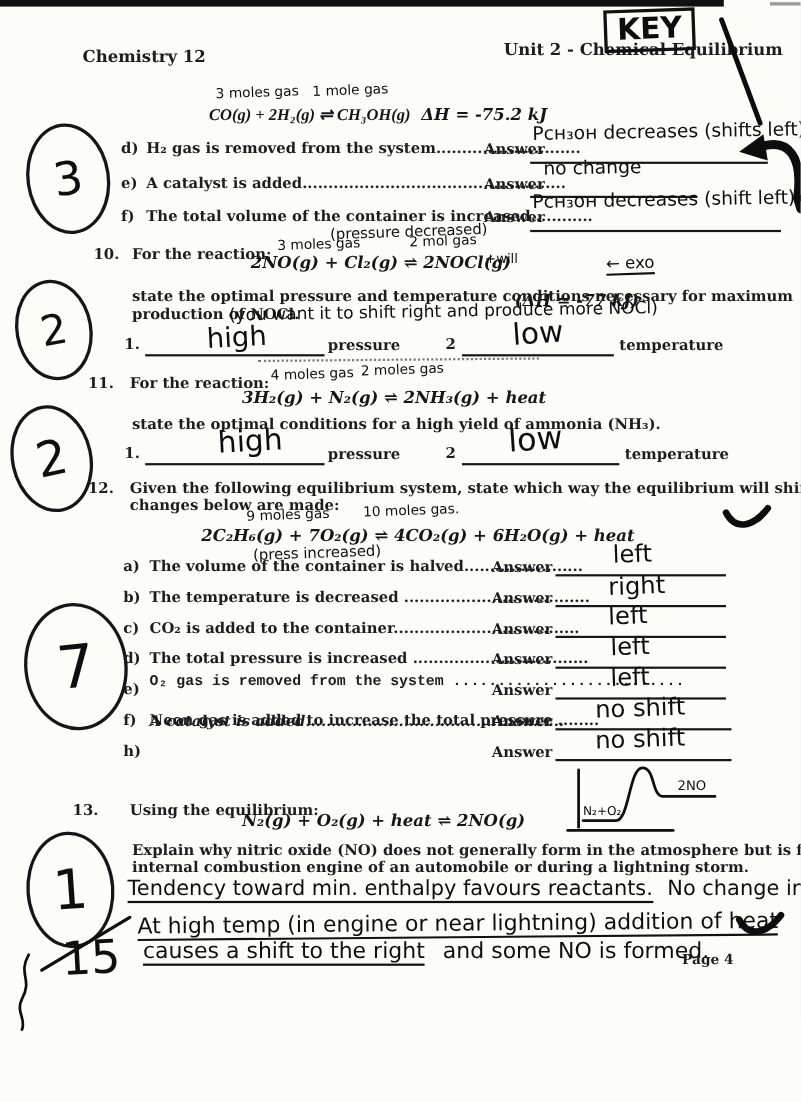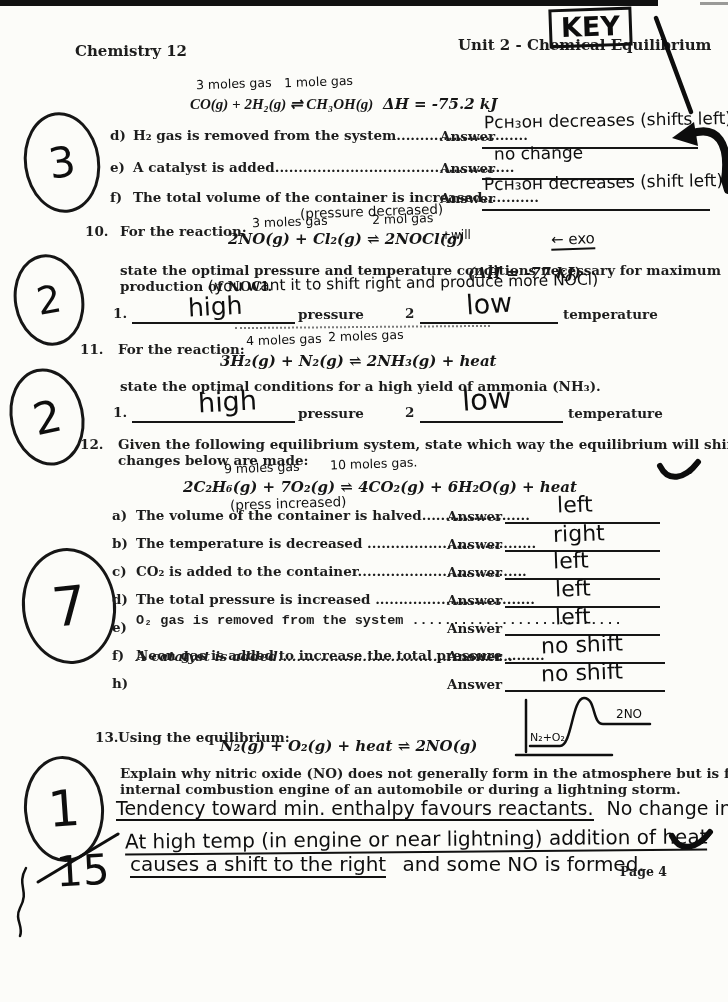--- a/index.html
+++ b/index.html
@@ -184,21 +184,21 @@
 
   <svg style="left:652px;top:452px;" width="52" height="40" viewBox="0 0 52 40">
     <path d="M8,14 C16,30 32,28 46,10" stroke="#0d0d0d" stroke-width="6" fill="none" stroke-linecap="round"></path>
     <path d="M38,20 C42,16 45,13 46,10" stroke="#0d0d0d" stroke-width="4" fill="none" stroke-linecap="round"></path>
   </svg>
   <svg style="left:664px;top:822px;" width="52" height="40" viewBox="0 0 52 40">
     <path d="M8,14 C16,30 32,28 46,10" stroke="#0d0d0d" stroke-width="6" fill="none" stroke-linecap="round"></path>
     <path d="M38,20 C42,16 45,13 46,10" stroke="#0d0d0d" stroke-width="4" fill="none" stroke-linecap="round"></path>
   </svg>
 
-  <div class="abs print" style="left:95px;top:729px;">13.</div>
+  <div class="abs print" style="left:66px;top:729px;">13.</div>
   <div class="abs print" style="left:118px;top:729px;">Using the equilibrium:</div>
   <div class="abs eq" style="left:220px;top:737px;">N₂(g) + O₂(g) + heat  ⇌  2NO(g)</div>
 
   <svg style="left:500px;top:688px;" width="160" height="80" viewBox="0 0 160 80">
     <path d="M26,12 L26,64" stroke="#0f0f0f" stroke-width="2.5" fill="none" stroke-linecap="round"></path>
     <path d="M16,67 L112,67" stroke="#0f0f0f" stroke-width="2.5" fill="none" stroke-linecap="round"></path>
     <path d="M30,58 L60,58 C72,58 72,10 84,10 C96,10 92,36 103,36 L150,36" stroke="#0f0f0f" stroke-width="2.5" fill="none" stroke-linecap="round"></path>
     <text x="30" y="53" font-family="DejaVu Sans, sans-serif" font-size="11" fill="#0f0f0f">N₂+O₂</text>
     <text x="116" y="30" font-family="DejaVu Sans, sans-serif" font-size="12" fill="#0f0f0f">2NO</text>
   </svg>

